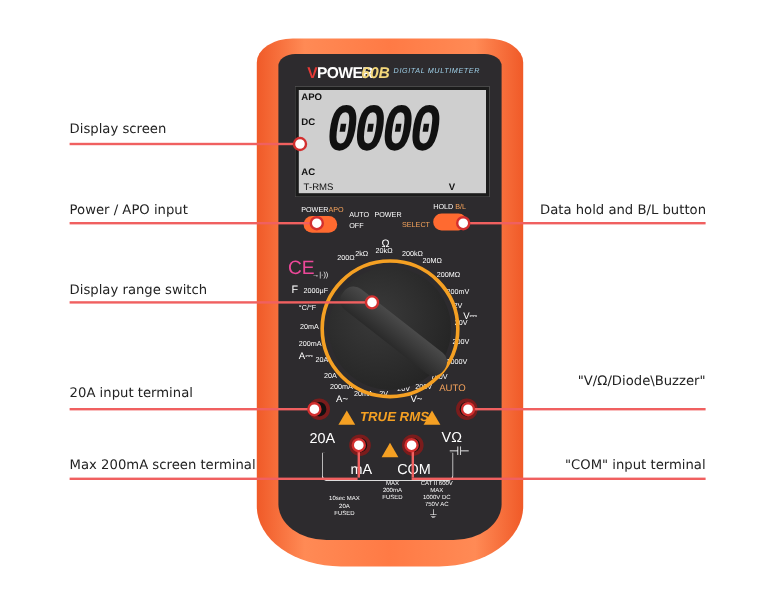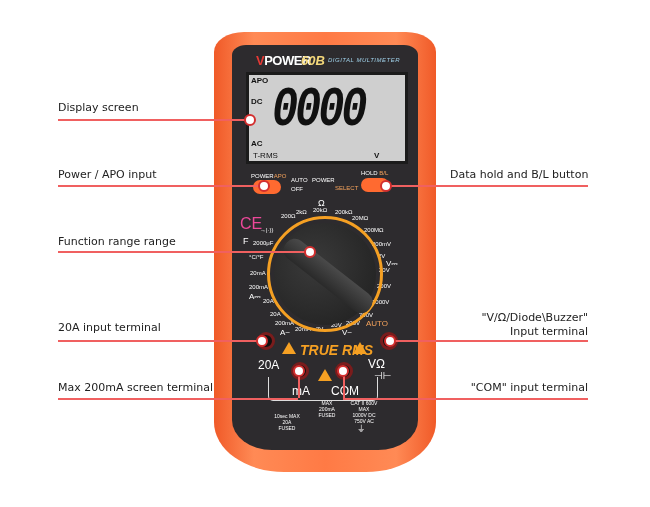--- a/index.html
+++ b/index.html
@@ -22,21 +22,21 @@
 
   .btn { position:absolute; width:28px; height:14px; border-radius:8px; background:#ff6a30; }
   .tiny { position:absolute; font-size:6px; color:#fff; font-family:"Liberation Sans", sans-serif; white-space:nowrap; }
   .tiny.or { color:#f5a35c; }
   .dial-ring { position:absolute; left:267px; top:216px; width:116px; height:116px; border-radius:50%; border:3px solid #f5a023; box-sizing:border-box; }
   .dial { position:absolute; left:274px; top:223px; width:102px; height:102px; border-radius:50%; background:radial-gradient(circle at 40% 40%, #3a3a3a, #1e1e1e); }
   .knob { position:absolute; left:275px; top:265px; width:106px; height:22px; background:linear-gradient(#4a4a4a,#2a2a2a); border-radius:10px; transform:rotate(38deg); transform-origin:center; }
   .jack { position:absolute; width:18px; height:18px; border-radius:50%; background:#111; border:3px solid #7a1c1c; box-sizing:border-box; }
   .warn { position:absolute; width:0; height:0; border-left:7px solid transparent; border-right:7px solid transparent; border-bottom:12px solid #f5a023; }
   .jack-label { position:absolute; color:#fff; font-size:12px; font-family:"Liberation Sans", sans-serif; }
-  .trms { position:absolute; left:300px; top:342px; color:#f5a023; font-size:14px; font-style:italic; font-weight:bold; font-family:"Liberation Sans", sans-serif;text-align:center; }
+  .trms { position:absolute; left:300px; top:342px; color:#f5a023; font-size:11px; font-style:italic; font-weight:bold; font-family:"Liberation Sans", sans-serif;text-align:center; }
   .ce { position:absolute; left:240px; top:215px; color:#ec4899; font-size:16px; font-family:"Liberation Sans", sans-serif; }
   .outline { position:absolute; border:1px solid #ddd; border-top:none; border-radius:0 0 5px 5px; }
 </style>
 </head>
 <body>
 
 <div class="shell"></div>
 <div class="face"></div>
 
 <div class="brand"><span class="v">V</span><span>POWER</span></div>
@@ -131,40 +131,39 @@
 <div class="tiny" style="left:358px;top:424px;font-size:9px;">⏚</div>
 
 <div class="callout-label" style="left:58px;top:101px;">Display screen</div>
 <div class="line" style="left:58px;top:119px;width:192px;"></div>
 <div class="dot" style="left:244px;top:114px;"></div>
 
 <div class="callout-label" style="left:58px;top:168px;">Power / APO input</div>
 <div class="line" style="left:58px;top:185px;width:206px;"></div>
 <div class="dot" style="left:258px;top:180px;"></div>
 
-<div class="callout-label" style="left:58px;top:235px;">Function range range</div>
+<div class="callout-label" style="left:58px;top:235px;">Display range switch</div>
 <div class="line" style="left:58px;top:251px;width:252px;"></div>
 <div class="dot" style="left:304px;top:246px;"></div>
 
 <div class="callout-label" style="left:58px;top:321px;">20A input terminal</div>
 <div class="line" style="left:58px;top:340px;width:204px;"></div>
 <div class="dot" style="left:256px;top:335px;"></div>
 
 <div class="callout-label" style="left:58px;top:381px;">Max 200mA screen terminal</div>
 <div class="line" style="left:58px;top:398px;width:240px;"></div>
 <div class="line" style="left:298px;top:370px;width:2px;height:28px;"></div>
 <div class="dot" style="left:293px;top:365px;"></div>
 
 <div class="callout-label right" style="left:450px;top:168px;width:138px;text-align:right;">Data hold and B/L button</div>
 <div class="line" style="left:386px;top:185px;width:202px;"></div>
 <div class="dot" style="left:380px;top:180px;"></div>
 
 <div class="callout-label right" style="left:450px;top:311px;width:138px;line-height:14px;">
   <div>"V/Ω/Diode\Buzzer"</div>
-  <div>Input terminal</div>
 </div>
 <div class="line" style="left:388px;top:340px;width:200px;"></div>
 <div class="dot" style="left:384px;top:335px;"></div>
 
 <div class="callout-label right" style="left:450px;top:381px;width:138px;">"COM" input terminal</div>
 <div class="line" style="left:343px;top:398px;width:245px;"></div>
 <div class="line" style="left:343px;top:370px;width:2px;height:28px;"></div>
 <div class="dot" style="left:337px;top:365px;"></div>
 
 </body></html>

